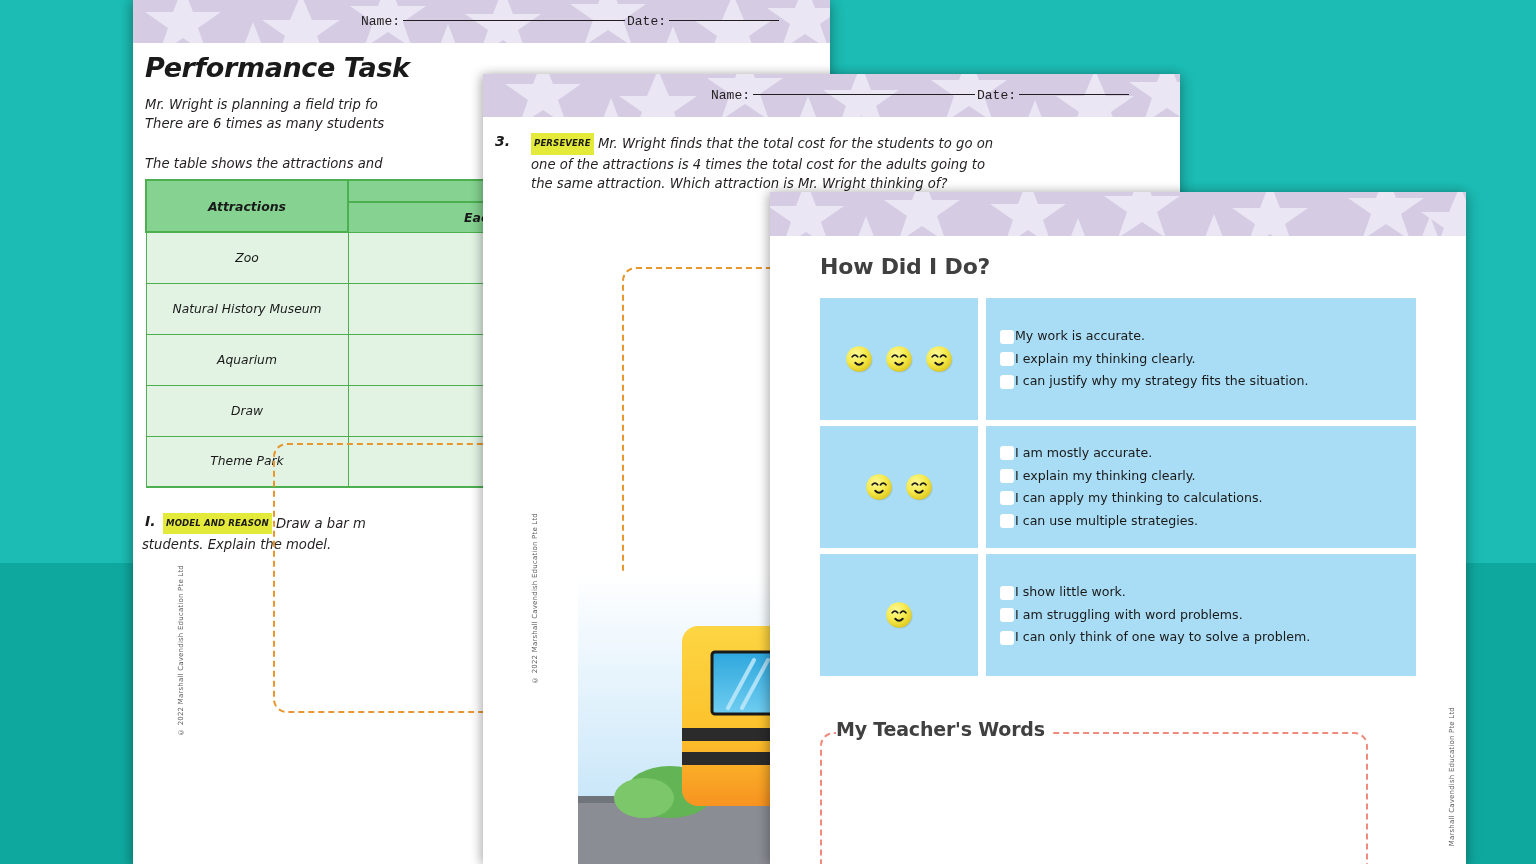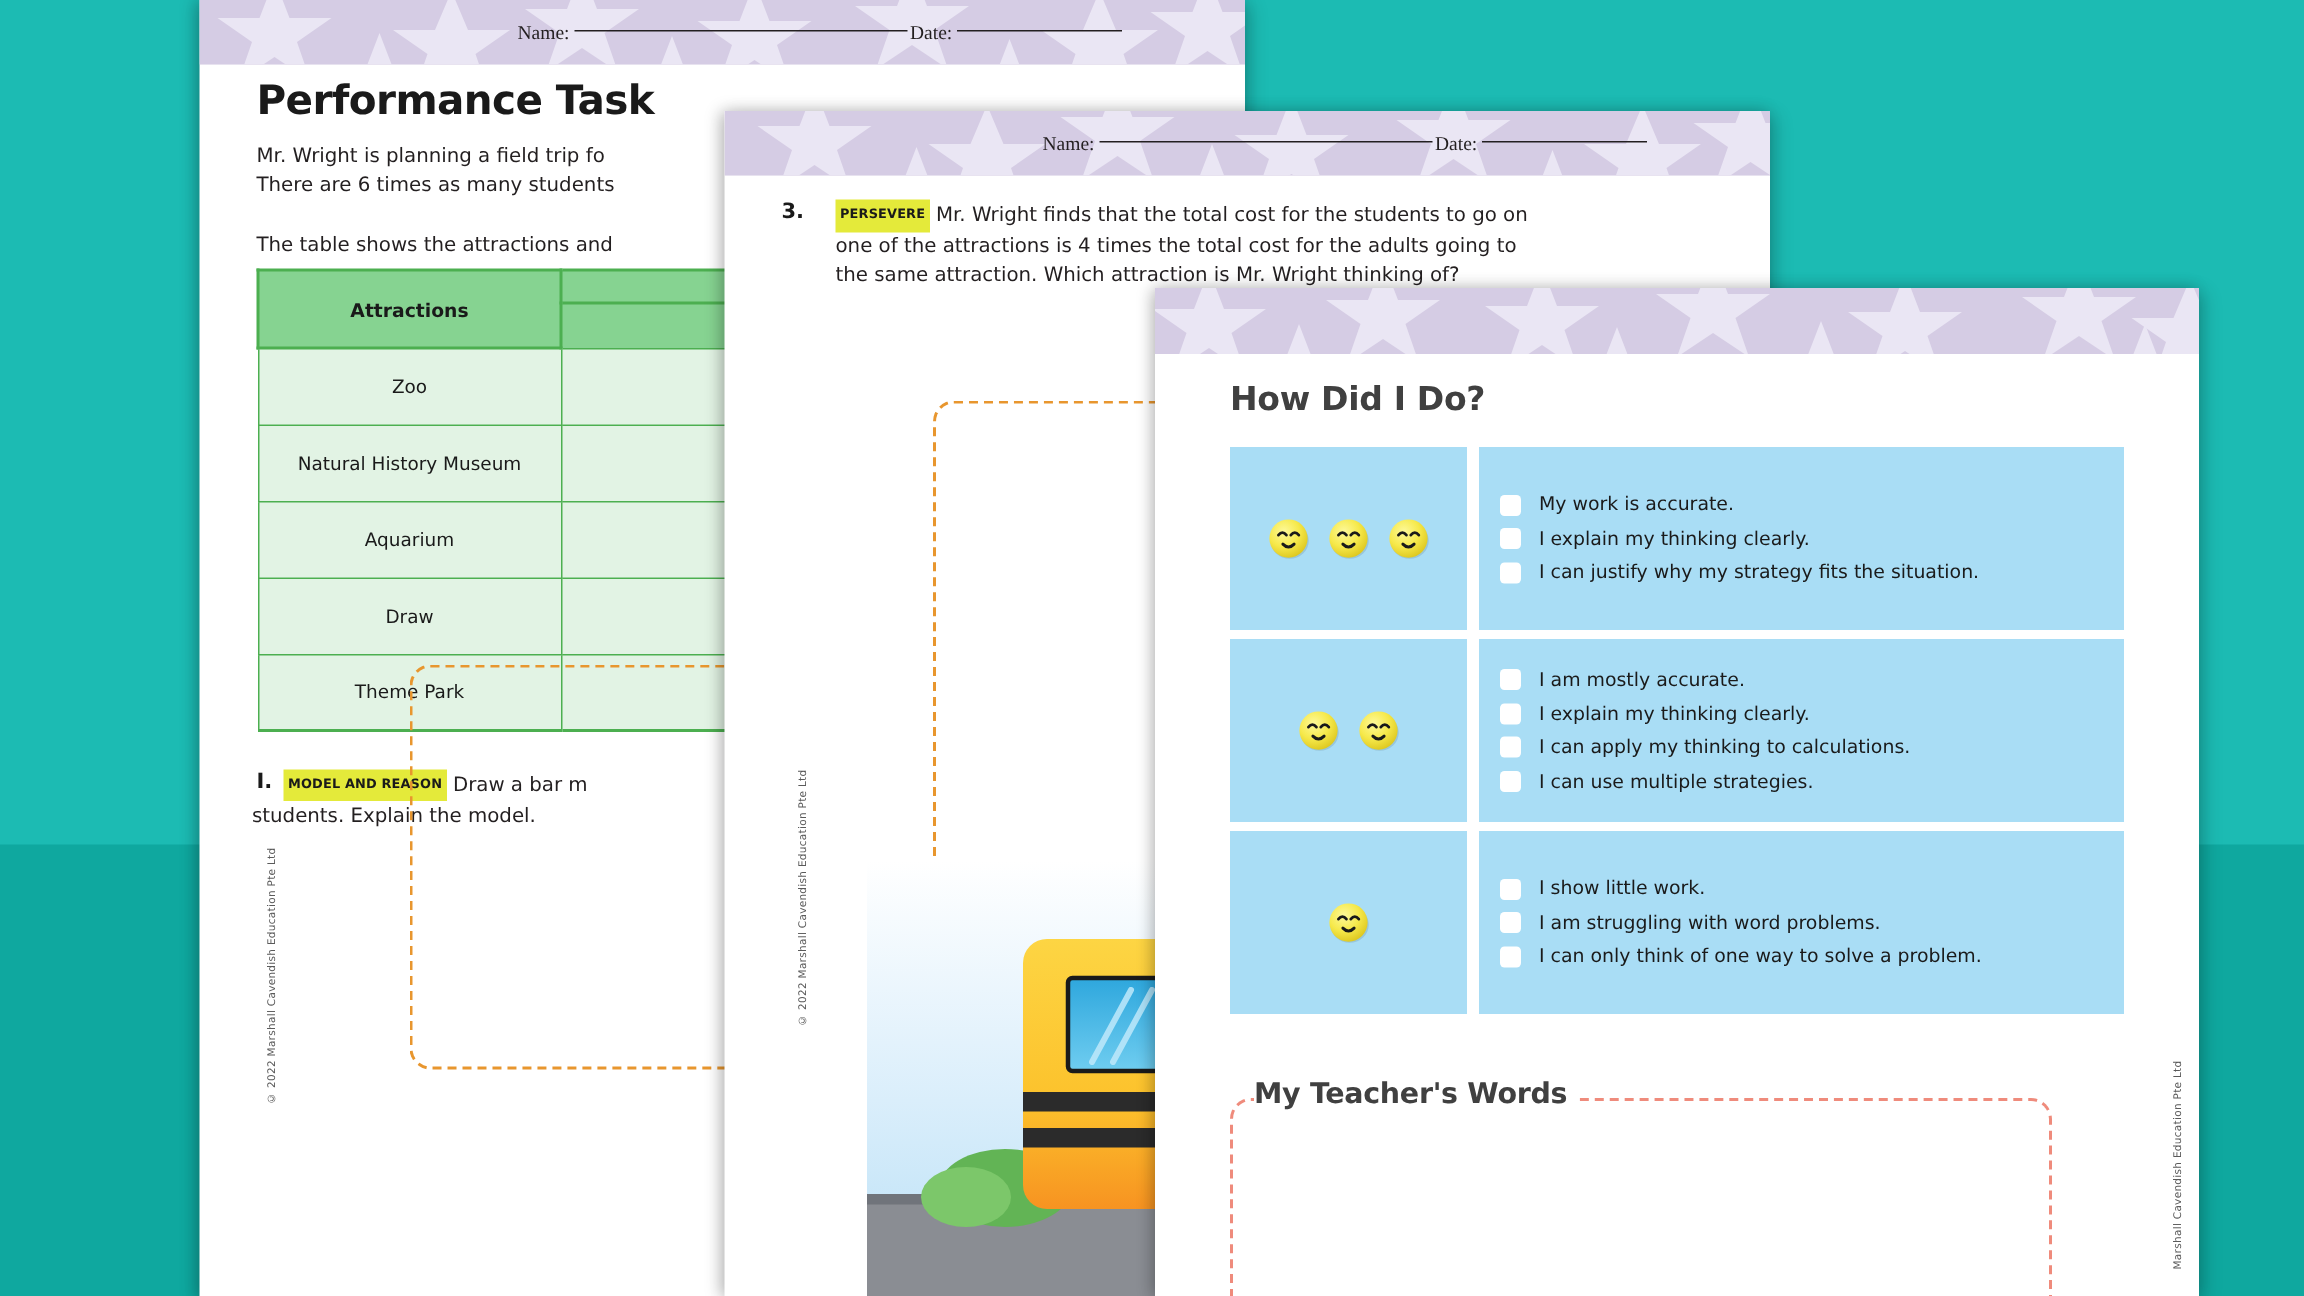--- a/index.html
+++ b/index.html
@@ -29,28 +29,28 @@
   .starband {
     position: relative;
     width: 100%;
     background: #d5ccE4;
     overflow: hidden;
   }
   .starband svg { position: absolute; left: 0; top: 0; display: block; }
 
   .namerow {
     position: absolute;
-    left: 0; top: 0; width: 100%; height: 100%;
+    left: 16px; top: 0; width: 100%; height: 100%;
     display: flex; align-items: center;
-    font-family: Liberation Serif, serif;
+    font-family: Liberation Mono, monospace;
   }
   .nd-label { font-size: 13px; color: #231f20; }
   .nd-rule { border-bottom: 1.4px solid #231f20; height: 1px; }
 
-  .body-pad { padding: 0 38px; position: relative; }
+  .body-pad { padding: 0 12px; position: relative; font-style: italic; }
 
   h1.title {
     font-family: "DejaVu Sans", sans-serif;
     font-weight: 800;
     font-size: 27px;
     letter-spacing: -0.4px;
     color: #1a1a1a;
   }
   p.para {
     font-family: "DejaVu Sans", sans-serif;
@@ -128,21 +128,21 @@
     display: flex; align-items: center; justify-content: center;
     gap: 10px;
   }
   .rlist {
     flex: 1;
     background: #a9ddf5;
     display: flex; flex-direction: column; justify-content: center;
     padding: 8px 0 8px 14px;
   }
   .ritem {
-    display: flex; align-items: center; gap: 12px;
+    display: flex; align-items: center; gap: 1px;
     font-family: "DejaVu Sans", sans-serif;
     font-size: 12.6px;
     line-height: 22.5px;
     color: #1a1a1a;
   }
   .cbox {
     width: 14px; height: 14px;
     background: #ffffff;
     border-radius: 3px;
     flex: 0 0 14px;

